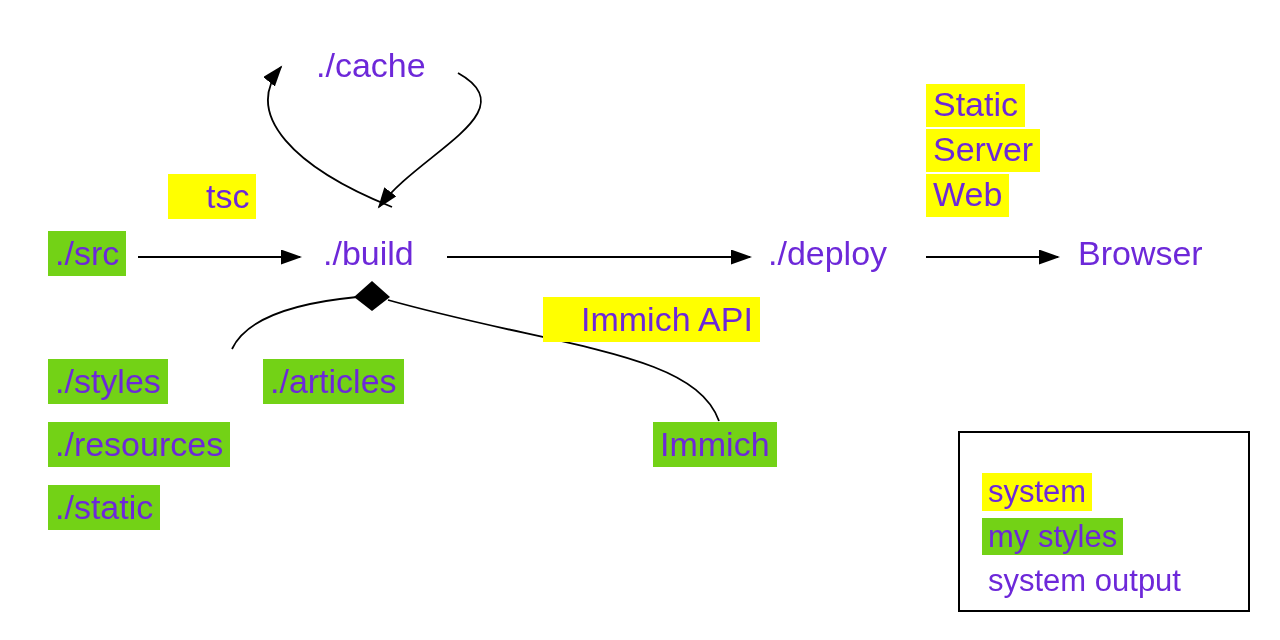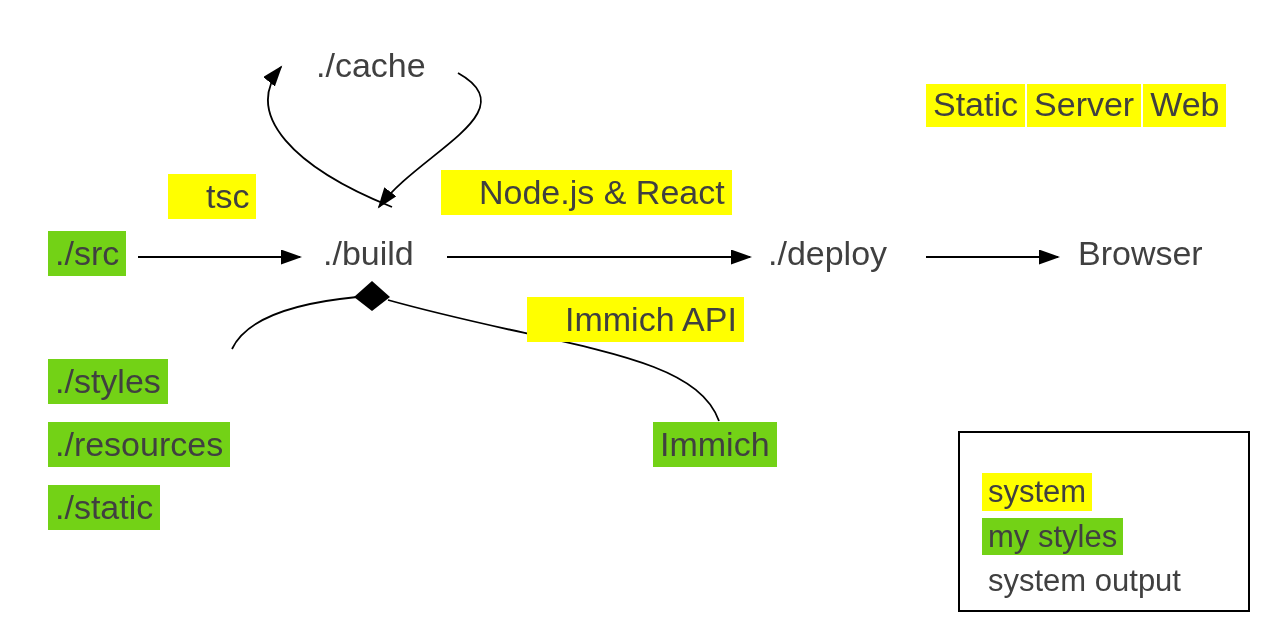--- a/index.html
+++ b/index.html
@@ -3,42 +3,42 @@
 <meta charset="utf-8">
 <style>
   * { margin: 0; padding: 0; box-sizing: border-box; }
   html, body { background: #ffffff; }
   .canvas {
     position: relative;
     width: 1280px;
     height: 640px;
     background: var(--color-background, #ffffff);
     font-family: "Liberation Sans", sans-serif;
-    color: #404040;
+    color: #6d28d9;
     overflow: hidden;
   }
   .arrows {
     position: absolute;
     left: 0; top: 0;
     width: 1280px; height: 640px;
     pointer-events: none;
   }
   .node, .lbl {
     position: absolute;
     font-size: 34px;
     line-height: 1.15;
     white-space: nowrap;
   }
   .hl {
     padding: 3px 7px;
     width: fit-content;
   }
   .hl-yellow { background: var(--color-system, #ffff00); padding-left: 38px; }
   .hl-green  { background: var(--color-input, #73d216); }
-  .sws-block { display: flex; align-items: flex-start; gap: 2px; }
+  .sws-block { display: flex; flex-direction: column; align-items: flex-start; gap: 2px; }
   .sws-block .hl { padding: 1px 7px 3px 7px; }
   .legend-box {
     position: absolute;
     left: 958px; top: 431px;
     width: 292px; height: 181px;
     border: 2px solid #000;
     padding: 40px 0 0 22px;
     display: flex;
     flex-direction: column;
     align-items: flex-start;
@@ -77,32 +77,32 @@
   </svg>
 
   <div class="node" style="left:316px; top:46px">./cache</div>
   <div class="node hl hl-green" style="left:48px; top:231px">./src</div>
   <div class="node" style="left:323px; top:234px">./build</div>
   <div class="node" style="left:768px; top:234px">./deploy</div>
   <div class="node" style="left:1078px; top:234px">Browser</div>
   <div class="node hl hl-green" style="left:653px; top:422px">Immich</div>
 
   <div class="lbl hl hl-yellow" style="left:168px; top:174px">tsc</div>
-  <div class="lbl hl hl-yellow" style="left:441px; top:170px">Node.js &amp; React</div>
   <div class="lbl sws-block" style="left:926px; top:84px">
     <span class="hl hl-yellow">Static</span>
     <span class="hl hl-yellow">Server</span>
     <span class="hl hl-yellow">Web</span>
   </div>
-  <div class="lbl hl hl-yellow" style="left:527px; top:297px">Immich API</div>
+  <div class="lbl hl hl-yellow" style="left:543px; top:297px">Immich API</div>
 
   <div class="node hl hl-green" style="left:48px; top:422px">./resources</div>
   <div class="node hl hl-green" style="left:48px; top:359px">./styles</div>
   <div class="node hl hl-green" style="left:48px; top:485px">./static</div>
 
+  <div class="node hl hl-green" style="left:263px; top:359px">./articles</div>
 
   <div class="legend-box">
     <div class="item hl-yellow">system</div>
     <div class="item hl-green">my styles</div>
     <div class="item">system output</div>
   </div>
 
 </div>
 
 </body></html>

